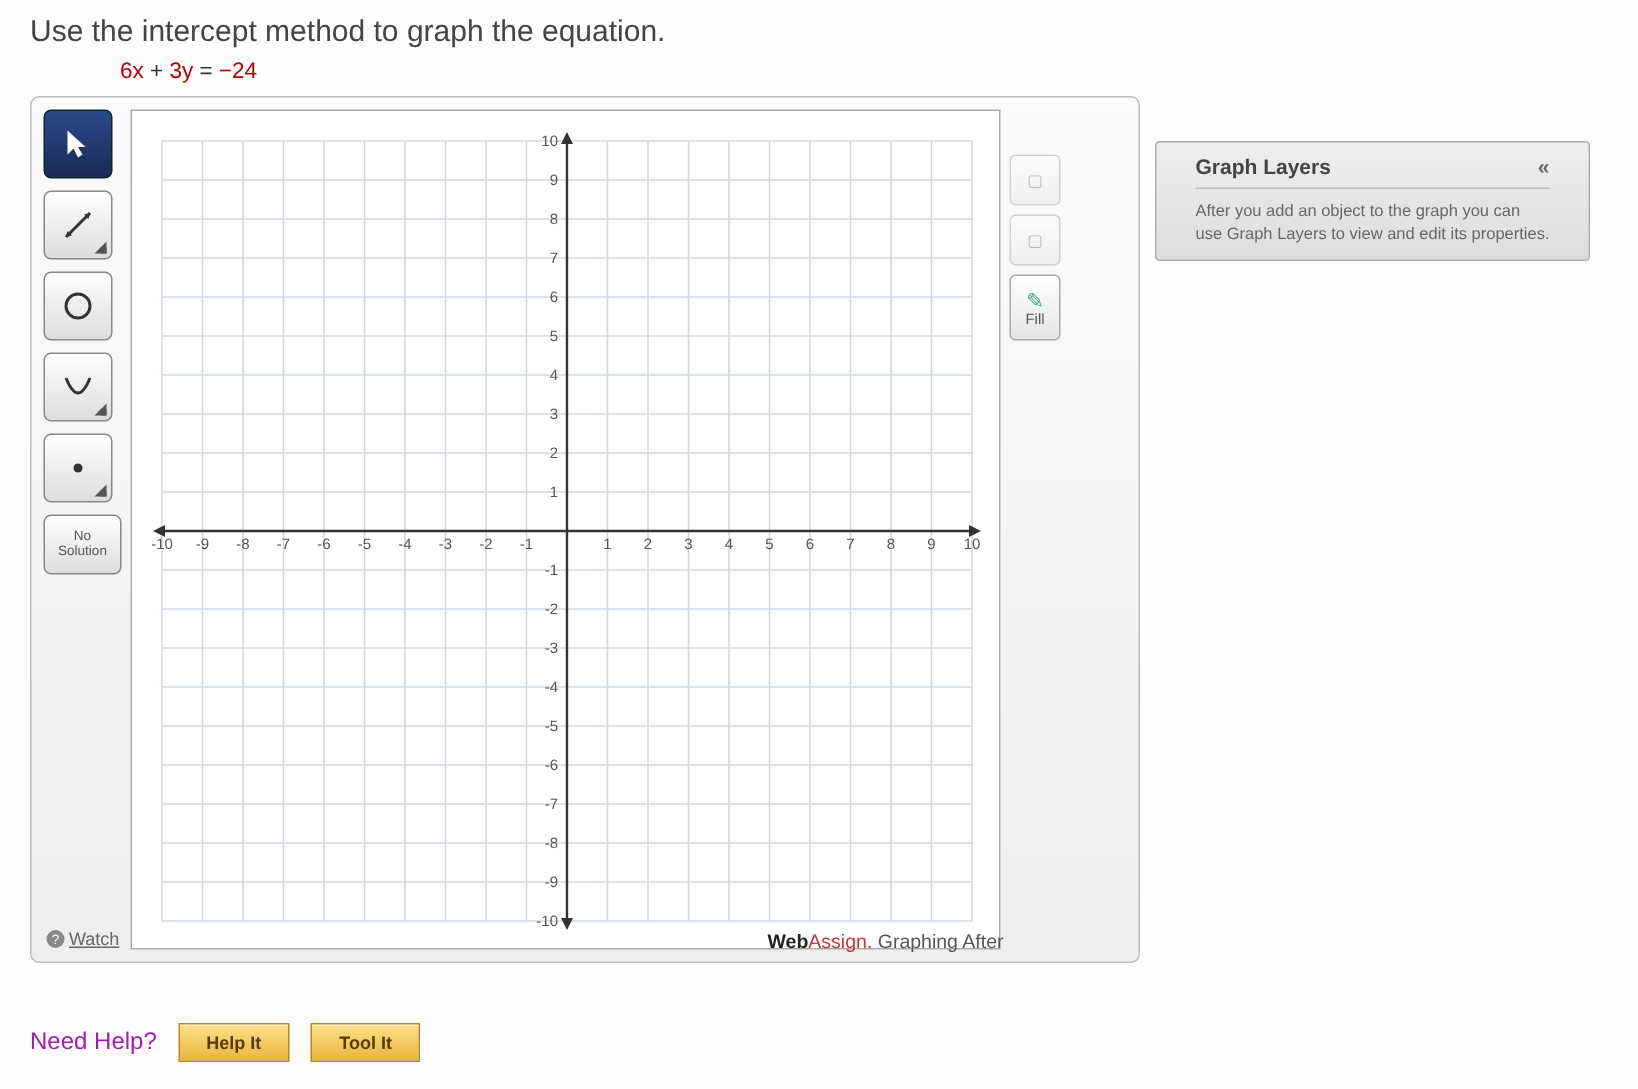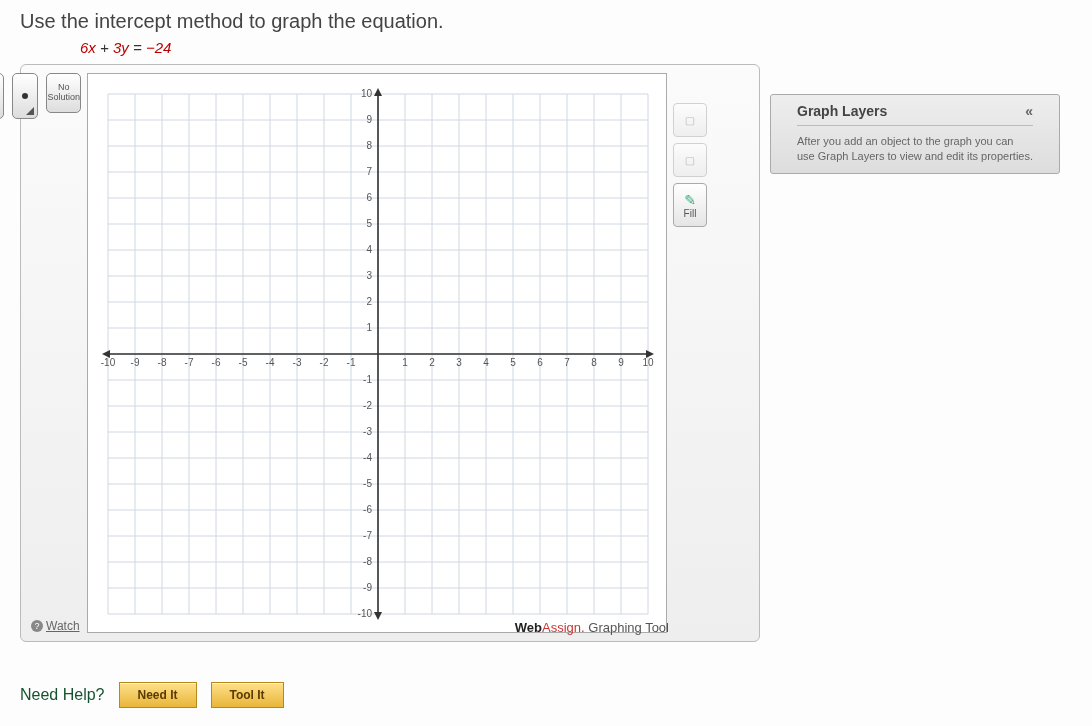--- a/index.html
+++ b/index.html
@@ -3,21 +3,21 @@
 <meta charset="utf-8">
 <style>
   * { box-sizing: border-box; margin: 0; padding: 0; }
   body {
     font-family: Arial, Helvetica, sans-serif;
     background: #fdfdfd;
     color: #333;
     padding: 10px 20px;
   }
   .instruction { font-size: 20px; color: #444; margin-bottom: 6px; }
-  .equation { font-size: 15px; margin-left: 60px; margin-bottom: 8px; font-style: italic; }
+  .equation { font-size: 15px; margin-left: 60px; margin-bottom: 8px; }
   .equation .c1 { color: #b00; }
   .equation .c2 { color: #b00; }
   .equation .eq { color: #333; }
 
   .tool-wrap {
     display: flex;
     gap: 10px;
     align-items: flex-start;
   }
 
@@ -27,24 +27,23 @@
     background: linear-gradient(#fbfbfb,#eee);
     padding: 8px;
     display: flex;
     gap: 6px;
     width: 740px;
     position: relative;
   }
 
   .toolbar {
     display: flex;
-    flex-direction: row;
+    flex-direction: column;
     gap: 8px;
     width: 52px;
-    justify-content: flex-end;
   }
   .tool-btn {
     width: 46px; height: 46px;
     border: 1px solid #888;
     border-radius: 5px;
     background: linear-gradient(#fff,#ddd);
     display: flex; align-items: center; justify-content: center;
     cursor: pointer;
     font-size: 20px;
     color: #333;
@@ -124,21 +123,21 @@
     display:flex; justify-content:space-between; align-items:center;
     padding-bottom:6px; border-bottom:1px solid #bbb; margin-bottom:8px;
   }
   .layers-title .collapse { font-size:14px; color:#666; cursor:pointer; }
   .layers-body { font-size:11px; color:#666; line-height:1.4; }
 
   .need-help {
     margin-top: 40px;
     display:flex; align-items:center; gap:14px;
   }
-  .need-help-label { color:#14532d; font-size:16px; }
+  .need-help-label { color:#a21caf; font-size:16px; }
   .hbtn {
     border:1px solid #b58a1a;
     background: linear-gradient(#ffe08a,#e8b63a);
     color:#5a3a00;
     font-size:12px; font-weight:bold;
     padding: 5px 18px;
     cursor:pointer;
     box-shadow: inset 0 1px 0 #fff5cc;
   }
 
@@ -293,32 +292,32 @@
         <span>Fill</span>
       </div>
     </div>
 
     <div class="help-link">
       <span class="dot">?</span>
       <span style="text-decoration:underline;">Watch</span>
     </div>
 
     <div class="footer-brand">
-      <b>Web</b><span class="assign">Assign.</span><span> Graphing Tool</span>
+      <b>Web</b><span class="assign">Assign.</span><span> Graphing After</span>
     </div>
 
   </div>
 
   <div class="layers-panel">
     <div class="layers-title">
       <span>Graph Layers</span>
       <span class="collapse">«</span>
     </div>
     <div class="layers-body">After you add an object to the graph you can use Graph Layers to view and edit its properties.</div>
   </div>
 
 </div>
 
 <div class="need-help">
   <span class="need-help-label">Need Help?</span>
-  <button class="hbtn">Need It</button>
+  <button class="hbtn">Help It</button>
   <button class="hbtn">Tool It</button>
 </div>
 
 </body></html>

